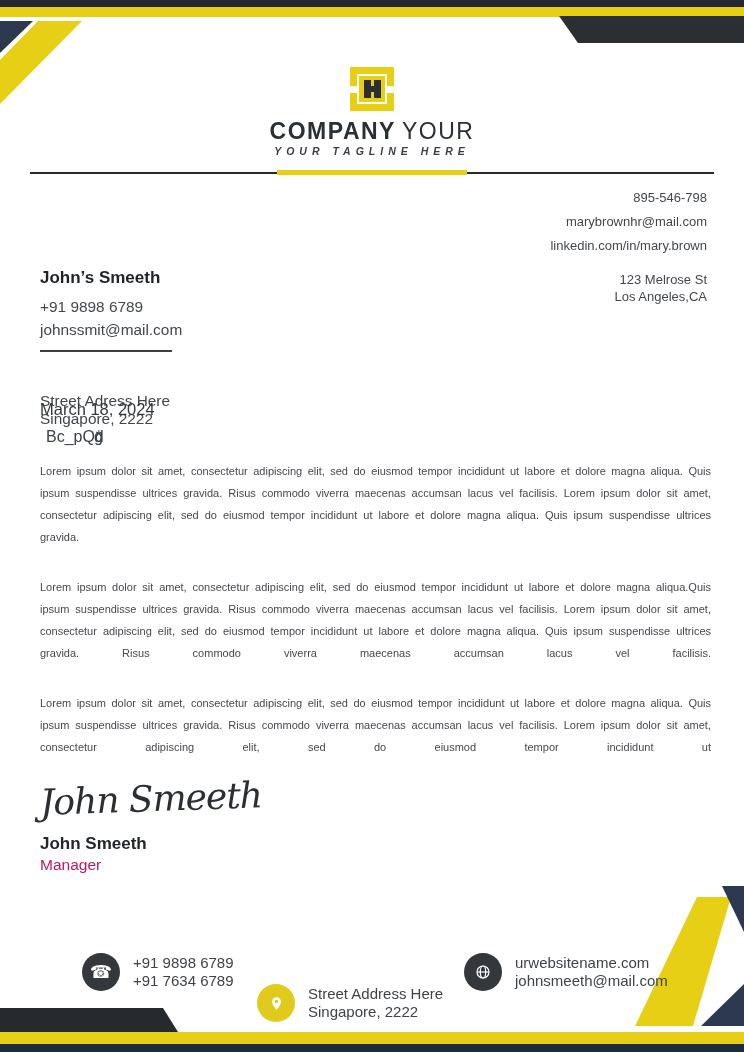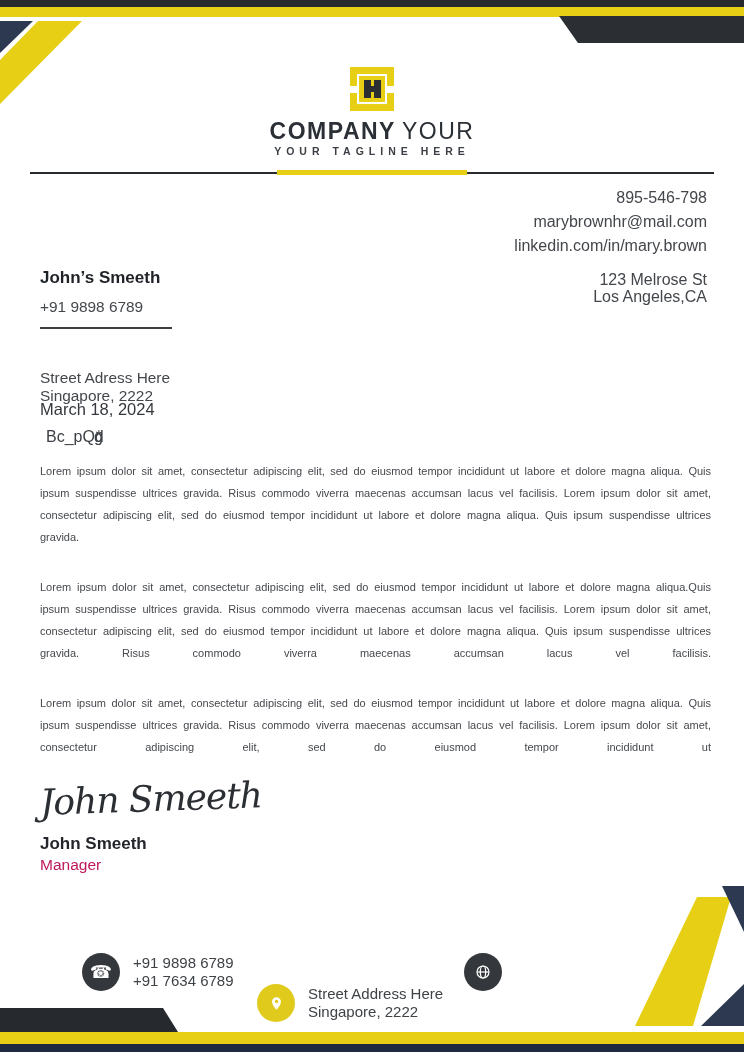--- a/index.html
+++ b/index.html
@@ -17,29 +17,29 @@
   .logo .notch.l{left:0;} .logo .notch.r{right:0;}
   .logo .inner{position:absolute;left:7px;top:7px;right:7px;bottom:7px;border:2.5px solid #ffffff;}
   .logo .mark{position:absolute;left:13.5px;top:13px;width:17px;height:18px;background:#2b2e33;}
   .logo .mark:before{content:"";position:absolute;left:7px;top:0;width:3px;height:100%;background:#e7cf16;}
   .logo .mark:after{content:"";position:absolute;left:5px;top:6px;width:7px;height:6px;background:#2b2e33;}
   .company-line{position:absolute;top:118px;left:0;right:0;text-align:center;
     font-size:23px;letter-spacing:1.5px;color:#2b2f36;}
   .company-line .b{font-weight:800;}
   .company-line .n{font-weight:400;margin-left:6px;}
   .tagline{position:absolute;top:145px;left:0;right:0;text-align:center;
-    font-size:10.5px;font-weight:700;letter-spacing:5px;color:#3b3f45;}
+    font-size:10.5px;font-weight:700;letter-spacing:5px;color:#3b3f45;font-style:italic;}
 
   
   .divider{position:absolute;top:170px;left:30px;right:30px;height:6px;}
   .divider .line{position:absolute;top:2px;left:0;right:0;height:2px;background:#26292e;}
   .divider .gold{position:absolute;top:0;left:50%;transform:translateX(-50%);width:190px;height:5px;background:#e7cf16;}
 
   
-  .recipient{position:absolute;top:186px;right:37px;text-align:right;font-size:16px;color:#43474c;}
+  .recipient{position:absolute;top:186px;right:37px;text-align:right;font-size:13px;color:#43474c;}
   .recipient .row{line-height:24px;}
   .recipient .addr{line-height:17px;margin-top:13px;}
 
   
   .sender{position:absolute;top:268px;left:40px;font-size:15.4px;color:#43474c;}
   .sender .name{font-size:17px;font-weight:700;color:#1f2328;margin-bottom:7px;}
   .sender .row{line-height:23px;}
   .sender .rule{width:132px;height:2px;background:#3b3e43;margin:9px 0 10px 0;}
   .sender .addr{line-height:18px;margin-top:40px;}
 
@@ -114,20 +114,21 @@
     <div class="row">linkedin.com/in/mary.brown</div>
     <div class="addr">
       <div>123 Melrose St</div>
       <div>Los Angeles,CA</div>
     </div>
   </div>
 
   <div class="sender">
     <div class="name">John’s Smeeth</div>
     <div class="row">+91 9898 6789</div>
+    <div class="row">johnssmit@mail.com</div>
     <div class="rule"></div>
     <div class="addr">
       <div>Street Adress Here</div>
       <div>Singapore, 2222</div>
     </div>
   </div>
 
   <div class="body">
     <div class="date">March 18, 2024</div>
     <div class="subject">
@@ -165,15 +166,19 @@
   </div>
 
   <div class="f-item f-web">
     <div class="circle dark">
       <svg width="18" height="18" viewBox="0 0 24 24" fill="none" stroke="#ffffff" stroke-width="1.6">
         <circle cx="12" cy="12" r="8"></circle>
         <ellipse cx="12" cy="12" rx="3.6" ry="8"></ellipse>
         <line x1="4" y1="12" x2="20" y2="12"></line>
       </svg>
     </div>
+    <div class="txt">
+      <div>urwebsitename.com</div>
+      <div>johnsmeeth@mail.com</div>
+    </div>
   </div>
 
 </div>
 
 </body></html>

